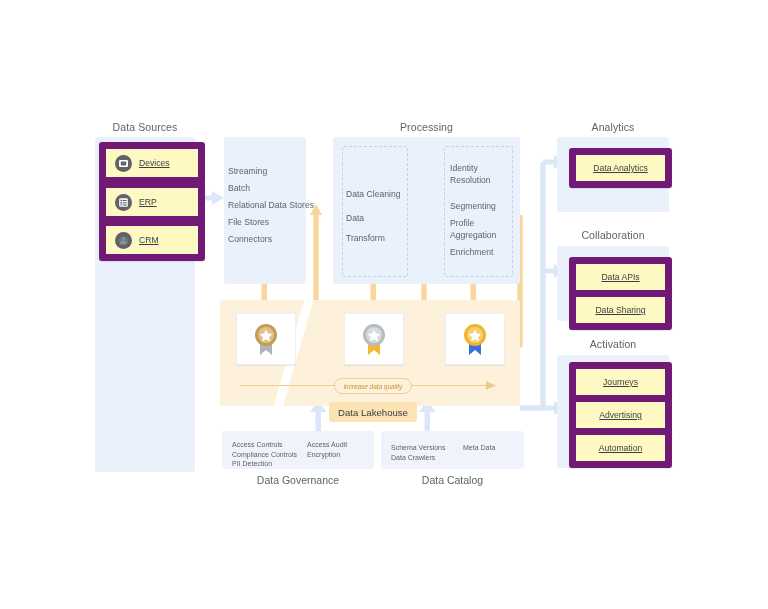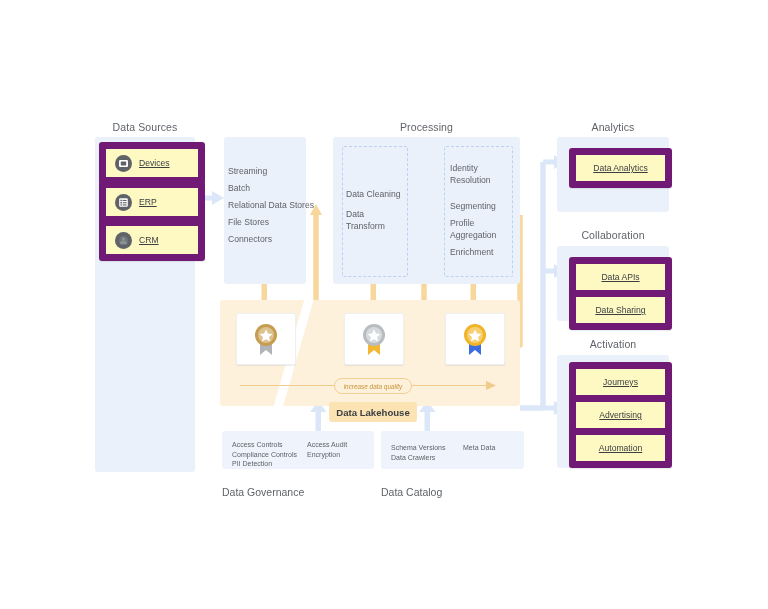--- a/index.html
+++ b/index.html
@@ -88,21 +88,20 @@
     display:flex;align-items:center;justify-content:center;
   }
   .lakehouse-chip{
     position:absolute;
     background:#fbe3b4;
     border-radius:3px;
     font-size:9.6px;
     color:#3c4043;
     display:flex;align-items:center;justify-content:center;
     white-space:nowrap;
-    font-weight:bold;
   }
   .quality-pill{
     position:absolute;
     border:1px solid #f2cf92;
     border-radius:9px;
     background:#fdf1dc;
     font-size:6.4px;
     font-style:italic;
     color:#c9933a;
     display:flex;align-items:center;justify-content:center;
@@ -119,23 +118,22 @@
     position:absolute;
     font-size:7px;
     color:#5f6368;
     line-height:9.6px;
   }
   .botcol div{white-space:nowrap;}
   .botlabel{
     position:absolute;
     font-size:10.5px;
     color:#5f6368;
-    text-align:left;
+    text-align:center;
     white-space:nowrap;
-    margin-top:12px;
   }
   svg.flow{position:absolute;left:0;top:0;width:768px;height:609px;overflow:visible;pointer-events:none;}
 </style>
 </head>
 <body>
 
 <div id="stage">
 
   <svg class="flow">
 
@@ -235,21 +233,21 @@
     <div>File Stores</div>
     <div>Connectors</div>
   </div>
 
   <div class="col-title" style="left:333px;top:121px;width:187px;">Processing</div>
   <div class="panel" style="left:333px;top:137px;width:187px;height:147px;"></div>
 
   <div class="dashbox" style="left:342px;top:146px;width:64px;height:129px;"></div>
   <div class="txtlist" style="left:346px;top:186px;">
     <div>Data Cleaning</div>
-    <div style="line-height:12px;margin-top:5px;">Data<br>Transform</div>
+    <div style="line-height:20px;margin-top:5px;">Data<br>Transform</div>
   </div>
 
   <div class="dashbox" style="left:444px;top:146px;width:67px;height:129px;"></div>
   <div class="txtlist" style="left:450px;top:162px;line-height:12px;">
     <div>Identity<br>Resolution</div>
     <div style="margin-top:14px;">Segmenting</div>
     <div style="margin-top:5px;">Profile<br>Aggregation</div>
     <div style="margin-top:5px;">Enrichment</div>
   </div>
 

